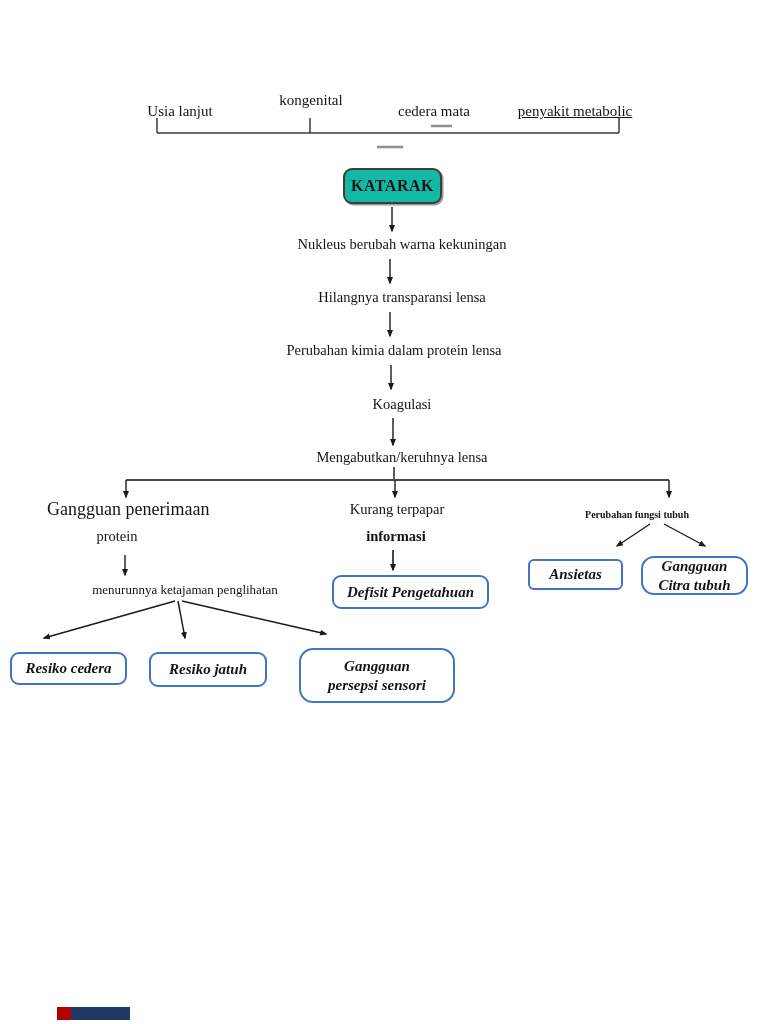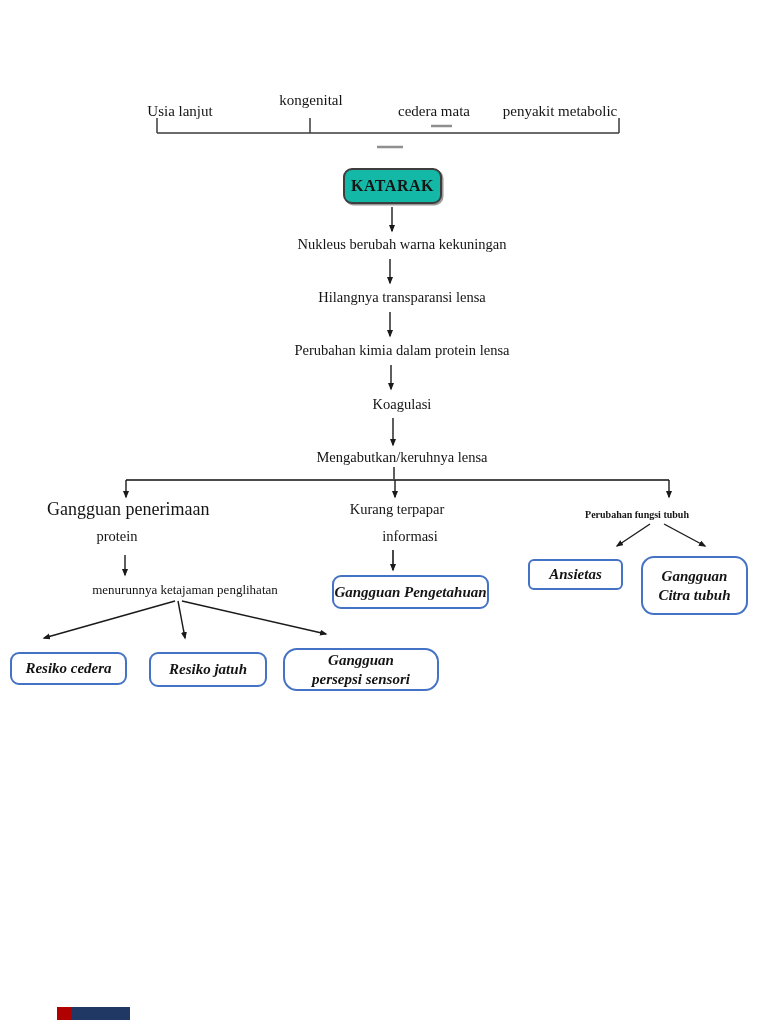--- a/index.html
+++ b/index.html
@@ -78,47 +78,47 @@
 
   <g stroke="#1a1a1a" stroke-width="1.4" fill="none">
     <path d="M650,524 L617,546" marker-end="url(#arw)"></path>
     <path d="M664,524 L705,546" marker-end="url(#arw)"></path>
   </g>
 </svg>
 
 <div class="lbl" style="left:140px;top:103px;width:80px;">Usia lanjut</div>
 <div class="lbl" style="left:266px;top:92px;width:90px;">kongenital</div>
 <div class="lbl" style="left:389px;top:103px;width:90px;">cedera mata</div>
-<div class="lbl" style="left:500px;top:103px;width:120px;">penyakit metabolic</div>
+<div class="lbl" style="left:515px;top:103px;width:120px;text-decoration:underline;">penyakit metabolic</div>
 
 <div class="root-box" style="left: 343px; top: 168px; width: 99px; height: 36px; background: #14b8a6; border-color: rgb(61, 61, 61);">KATARAK</div>
 
 <div class="chain-text" style="left:252px;top:236px;">Nukleus berubah warna kekuningan</div>
 <div class="chain-text" style="left:252px;top:289px;">Hilangnya transparansi lensa</div>
-<div class="chain-text" style="left:252px;top:342px;text-align:center;">Perubahan kimia dalam protein lensa</div>
+<div class="chain-text" style="left:244px;top:342px;text-align:center;">Perubahan kimia dalam protein lensa</div>
 <div class="chain-text" style="left:252px;top:396px;">Koagulasi</div>
 <div class="chain-text" style="left:252px;top:449px;">Mengabutkan/keruhnya lensa</div>
 
 <div class="lbl" style="left:47px;top:501px;width:160px;font-size:18px;">Gangguan penerimaan</div>
 <div class="lbl" style="left:57px;top:528px;width:120px;font-size:14.5px;">protein</div>
 <div class="lbl" style="left:65px;top:581px;width:240px;font-size:13px;">menurunnya ketajaman penglihatan</div>
 
 <div class="lbl" style="left:327px;top:501px;width:140px;font-size:14.5px;">Kurang terpapar</div>
-<div class="lbl" style="left:350px;top:528px;width:120px;font-size:14.5px;">informasi</div>
+<div class="lbl" style="left:336px;top:528px;width:120px;font-size:14.5px;font-weight:bold;">informasi</div>
 
 <div class="lbl" style="left:559px;top:506px;width:156px;font-size:10px;font-weight:bold;">Perubahan fungsi tubuh</div>
 
-<div class="node-box" style="left: 332px; top: 575px; width: 157px; height: 34px; border-color: rgb(68, 114, 196);">Gangguan Pengetahuan</div>
+<div class="node-box" style="left: 332px; top: 575px; width: 157px; height: 34px; border-color: rgb(68, 114, 196);">Defisit Pengetahuan</div>
 
 <div class="node-box" style="left: 528px; top: 559px; width: 95px; height: 31px; border-radius: 6px; border-color: rgb(68, 114, 196);">Ansietas</div>
 
-<div class="node-box" style="left: 641px; top: 556px; width: 107px; height: 59px; border-radius: 13px; padding: 0px 8px; border-color: rgb(68, 114, 196);">Gangguan Citra tubuh</div>
+<div class="node-box" style="left: 641px; top: 556px; width: 107px; height: 39px; border-radius: 13px; padding: 0px 8px; border-color: rgb(68, 114, 196);">Gangguan Citra tubuh</div>
 
 <div class="node-box" style="left: 10px; top: 652px; width: 117px; height: 33px; border-color: rgb(68, 114, 196);">Resiko cedera</div>
 
 <div class="node-box" style="left: 149px; top: 652px; width: 118px; height: 35px; border-color: rgb(68, 114, 196);">Resiko jatuh</div>
 
-<div class="node-box" style="left: 283px; top: 648px; width: 156px; height: 43px; border-radius: 14px; padding: 0px 20px; border-color: rgb(68, 114, 196);">Gangguan persepsi sensori</div>
+<div class="node-box" style="left: 299px; top: 648px; width: 156px; height: 55px; border-radius: 14px; padding: 0px 20px; border-color: rgb(68, 114, 196);">Gangguan persepsi sensori</div>
 
 <div class="footer-bar">
   <div class="seg-red" style="background: rgb(176, 0, 0);"></div>
   <div class="seg-navy" style="background: rgb(32, 56, 100);"></div>
 </div>
 
 </body></html>

